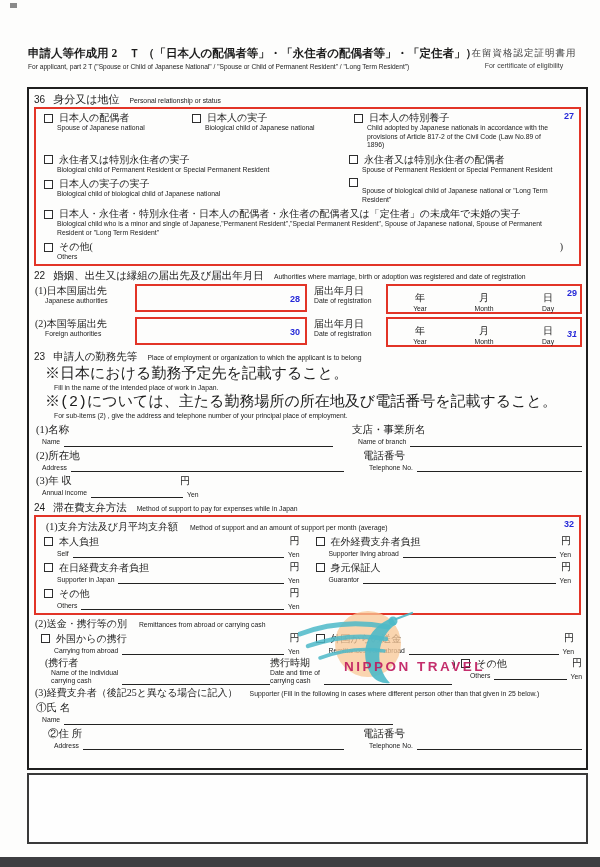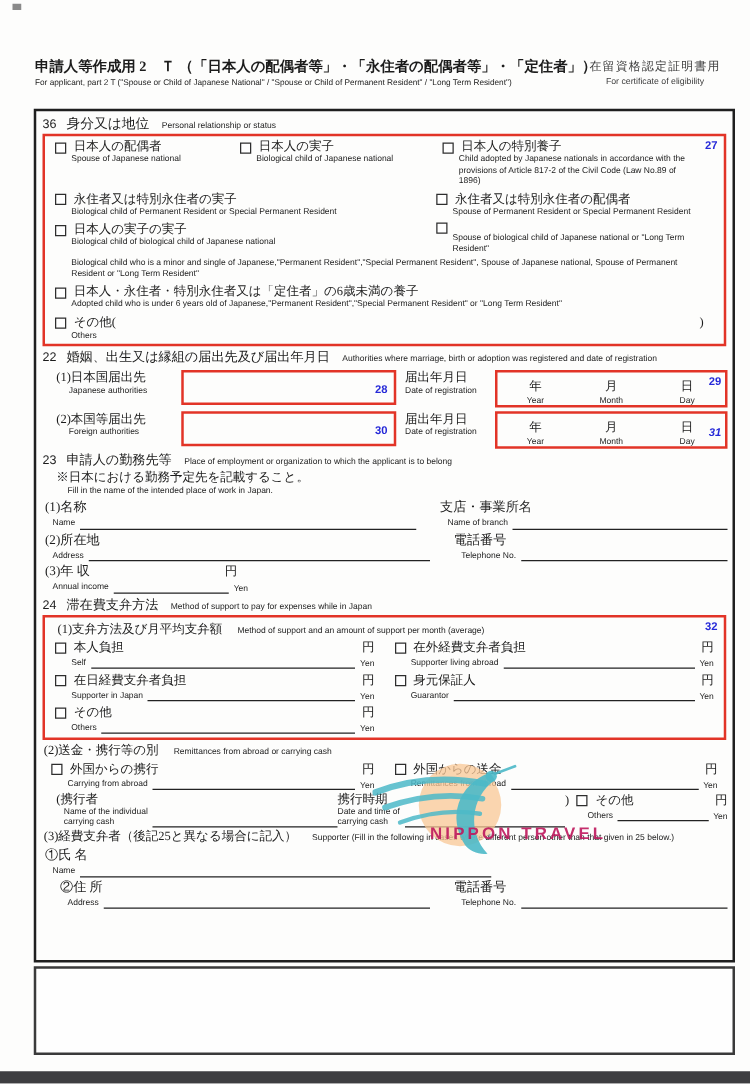--- a/index.html
+++ b/index.html
@@ -40,35 +40,35 @@
          flex:none; margin-right:6px; margin-top:1px; background:#fff; }
   .l1 { display:flex; align-items:center; }
   .sub-en { display:block; margin-left:13px; }
 
   .r21 { margin-bottom:3px; }
   .grid3 { display:grid; grid-template-columns:148px 162px 1fr; }
   .grid2 { display:grid; grid-template-columns:305px 1fr; }
   .close-paren { margin-left:auto; margin-right:8px; font-size:10px; }
 
   
-  .s22row { display:flex; align-items:stretch; margin:2px 0 3px 12px; }
+  .s22row { display:flex; align-items:stretch; margin:2px 0 3px 2px; }
   .s22lbl { width:100px; flex:none; }
   .s22lbl .sub-en { margin-left:10px; }
   .rinput { width:172px; height:28px; flex:none; margin-right:7px; position:relative; }
   .rinput .ref { position:absolute; right:5px; top:8px; }
   .dlbl { width:72px; flex:none; }
   .dbox { flex:1; display:flex; height:30px; }
   .dcol { flex:1; text-align:center; padding-top:1px; }
   .dcol:last-child { text-align:right; padding-right:16px; }
   .ref-t { position:absolute; right:3px; top:2px; }
   .ref-m { position:absolute; right:3px; top:10px;font-style:italic; }
 
   
   .note { margin-left:12px; }
-  .note .jp { font-size:10px; }
+  .note .jp { font-size:15px;font-family:Liberation Mono, monospace; }
   .note .sub-en { margin-left:9px; }
 
   
   .ul { border-bottom:1.5px solid #222; flex:1 1 auto; height:9px; min-width:20px; }
   .frow { display:flex; gap:16px; margin-top:2px; }
   .fld { flex:1 1 auto; }
   .fld .l1jp { font-size:10.5px; padding-left:3px; }
   .l2 { display:flex; align-items:flex-end; gap:4px; }
   .l2 .en { padding-left:9px; white-space:nowrap; }
   .w-tel { width:222px; flex:none; }
@@ -171,30 +171,27 @@
         </div>
         <div>
           <div class="l1">
               <span class="chk"></span>
             </div>
           <span class="en sub-en">Spouse of biological child of Japanese national or "Long Term Resident"</span>
         </div>
       </div>
 
       <div class="r21">
-        <span class="en sub-en" style="max-width:500px">Biological child who is a minor and single of Japanese,"Permanent Resident","Special Permanent Resident", Spouse of Japanese national, Spouse of Permanent Resident or "Long Term Resident"</span>
-      </div>
-
-      <div class="r21">
         <div class="l1">
             <span class="chk"></span>
-          <span class="jp">日本人・永住者・特別永住者又は「定住者」の6歳未満の養子</span>
-          </div>
-        <span class="en sub-en">Adopted child who is under 6 years old of Japanese,"Permanent Resident","Special Permanent Resident" or "Long Term Resident"</span>
-      </div>
+          <span class="jp">日本人・永住者・特別永住者・日本人の配偶者・永住者の配偶者又は「定住者」の未成年で未婚の実子</span>
+          </div>
+        <span class="en sub-en" style="max-width:500px">Biological child who is a minor and single of Japanese,"Permanent Resident","Special Permanent Resident", Spouse of Japanese national, Spouse of Permanent Resident or "Long Term Resident"</span>
+      </div>
+
 
       <div>
         <div class="l1">
             <span class="chk"></span>
           <span class="jp">その他(</span>
           <span class="close-paren">)</span>
           </div>
         <span class="en sub-en">Others</span>
       </div>
     </div>
@@ -265,20 +262,24 @@
 
     <div class="shead">
       <span class="sno">23</span>
       <span class="jp" style="font-size:10.5px">申請人の勤務先等</span>
       <span class="en">Place of employment or organization to which the applicant is to belong</span>
     </div>
 
     <div class="note">
       <div class="jp">※日本における勤務予定先を記載すること。</div>
       <span class="en sub-en">Fill in the name of the intended place of work in Japan.</span>
+    </div>
+    <div class="note">
+      <div class="jp">※(2)については、主たる勤務場所の所在地及び電話番号を記載すること。</div>
+      <span class="en sub-en">For sub-items (2) , give the address and telephone number of your principal place of employment.</span>
     </div>
 
     <div class="frow">
       <div class="fld" style="flex:0 0 300px">
         <div class="l1jp jp">(1)名称</div>
         <div class="l2">
             <span class="en">Name</span>
           <span class="ul"></span>
           </div>
       </div>

